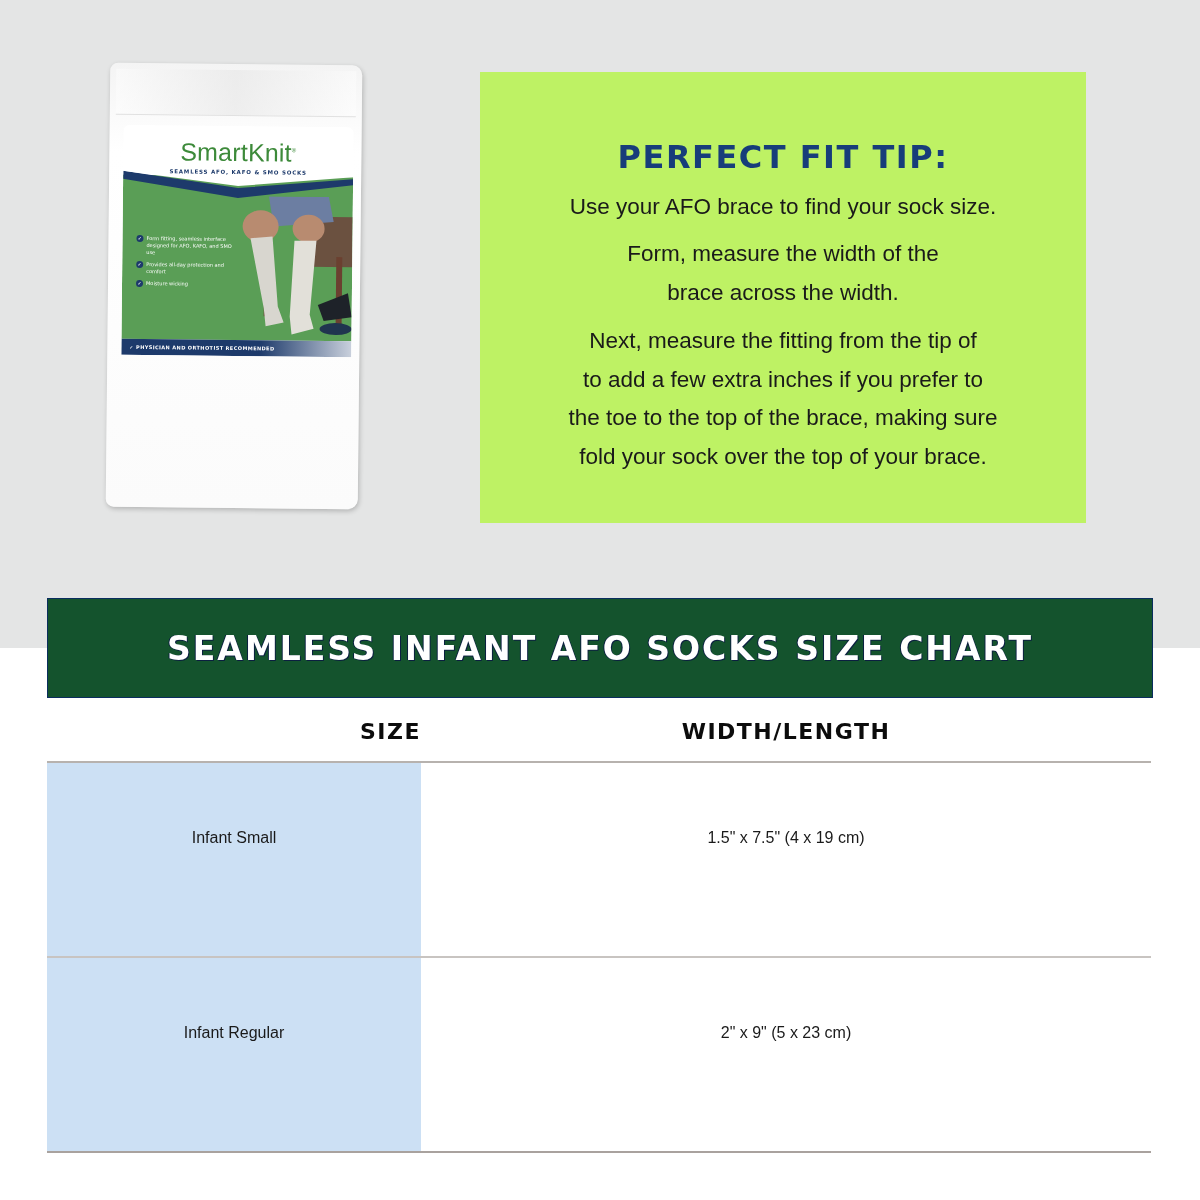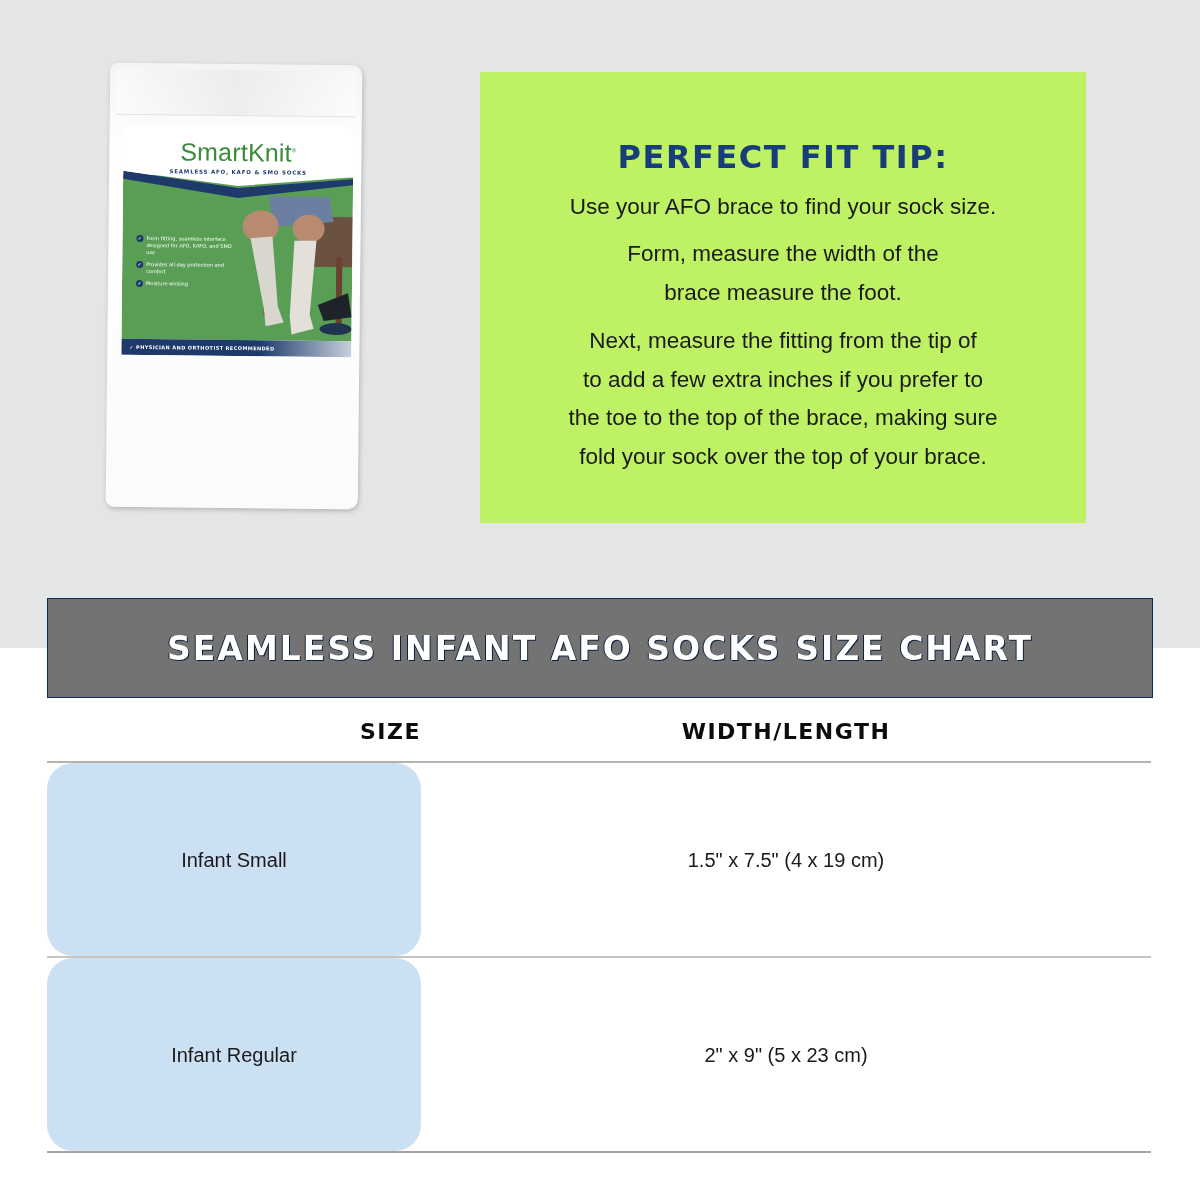--- a/index.html
+++ b/index.html
@@ -84,21 +84,21 @@
       font-family: "Liberation Sans", sans-serif;
       font-size: 22.5px; line-height: 38.5px; color: #1a1a1a;
     }
     .tip-p1 { top: 116px; }
     .tip-p2 { top: 163px; }
     .tip-p3 { top: 250px; }
     .tip-p .line { display: block; }
     
     .chart-banner {
       position: absolute; left: 47px; top: 598px; width: 1106px; height: 100px;
-      background: #737373; border: 1px solid #0a2d5e;
+      background: #14532d; border: 1px solid #0a2d5e;
       display: flex; align-items: center; justify-content: center;
     }
     .chart-title {
       font-family: "DejaVu Sans", sans-serif; font-weight: bold;
       font-size: 33px; letter-spacing: 2px; color: #ffffff;
       text-shadow: 1px 1px 0 #0b1f40, -1px 0 0 #0b1f40;
     }
     .table {
       position: absolute; left: 47px; top: 698px; width: 1104px;
     }
@@ -113,22 +113,22 @@
     }
     .th-size { left: 0; width: 374px; text-align: right; }
     .th-wl { left: 374px; width: 730px; }
     .row {
       position: relative; height: 195px; border-bottom: 2px solid #c8c4c1;
       display: flex;
     }
     .row:last-child { border-bottom-color: #a9a29e; }
     .cell {
       height: 100%; display: flex; justify-content: center;
-      padding-top: 86px;
-      font-family: "Liberation Sans", sans-serif; font-size: 20px; color: #1a1a1a; border-radius: 26px;
+      padding-top: 66px;
+      font-family: "Liberation Sans", sans-serif; font-size: 16px; color: #1a1a1a;
     }
     .cell-size { width: 374px; background: #cce0f4; }
     .cell-wl { width: 730px; background: #ffffff; }
   </style>
 </head>
 <body>
 
 <div class="top-bg"></div>
 
 <div class="package">
@@ -162,21 +162,21 @@
   </div>
 </div>
 
 <div class="tip-card">
   <div class="tip-title">PERFECT FIT TIP:</div>
   <p class="tip-p tip-p1">
     <span class="line">Use your AFO brace to find your sock size.</span>
   </p>
   <p class="tip-p tip-p2">
     <span class="line">Form, measure the width of the</span>
-    <span class="line">brace measure the foot.</span>
+    <span class="line">brace across the width.</span>
   </p>
   <p class="tip-p tip-p3">
     <span class="line">Next, measure the fitting from the tip of</span>
     <span class="line">to add a few extra inches if you prefer to</span>
     <span class="line">the toe to the top of the brace, making sure</span>
     <span class="line">fold your sock over the top of your brace.</span>
   </p>
 </div>
 
 <div class="chart-banner">

